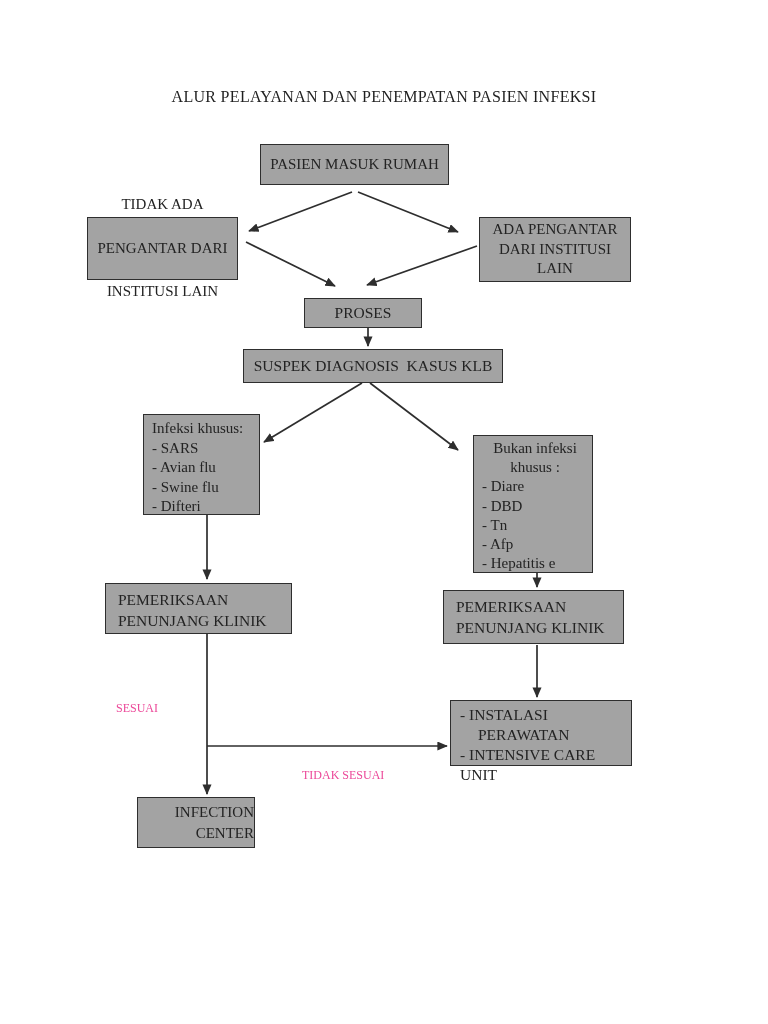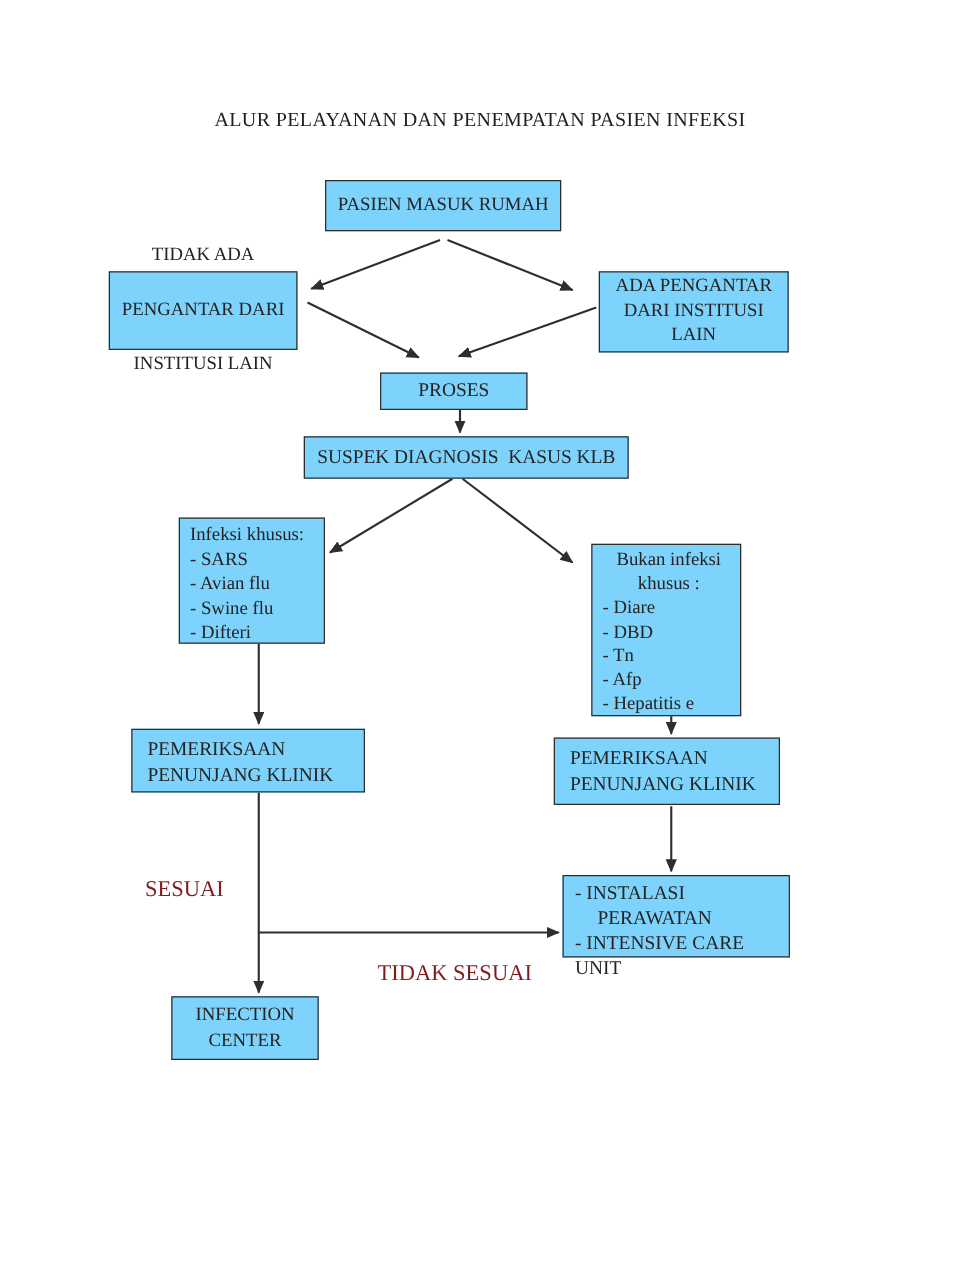--- a/index.html
+++ b/index.html
@@ -12,30 +12,30 @@
     overflow:hidden;
   }
   .title{
     position:absolute;left:0;top:88px;width:768px;
     text-align:center;font-size:16px;letter-spacing:0.3px;
     color:#1f1f1f;
   }
   .connectors{position:absolute;left:0;top:0;width:768px;height:1024px;}
   .node{
     position:absolute;box-sizing:border-box;
-    border:1.6px solid #2e2e2e;background:#7dd3fc;
+    border:1.6px solid #2e2e2e;background:#a3a3a3;
     font-size:15px;line-height:19.5px;color:#232323;
   }
   .node.centered{display:flex;flex-direction:column;justify-content:center;text-align:center;}
   .node.leftlist{padding:4px 4px 0 8px;text-align:left;}
   .single{white-space:pre;}
   .pem{padding:4.5px 0 0 12px;line-height:21.5px;font-size:15.5px;}
   .instal{padding:4px 0 0 9px;line-height:20px;font-size:15.5px;}
   .indent{padding-left:18px;}
-  .floating-label{position:absolute;font-size:18px;color:#7f1d1d;}
+  .floating-label{position:absolute;font-size:12px;color:#ec4899;}
   .hdr-center{text-align:center;}
 </style>
 </head>
 <body>
 
 <div class="page">
 
   <div class="title">ALUR PELAYANAN DAN PENEMPATAN PASIEN INFEKSI</div>
 
   <svg class="connectors" viewBox="0 0 768 1024" xmlns="http://www.w3.org/2000/svg">
@@ -111,21 +111,21 @@
     <div>PEMERIKSAAN</div>
     <div>PENUNJANG KLINIK</div>
   </div>
 
   <div class="node instal" style="left:450px;top:700px;width:182px;height:66px;">
     <div>- INSTALASI</div>
     <div class="indent">PERAWATAN</div>
     <div>- INTENSIVE CARE UNIT</div>
   </div>
 
-  <div class="node centered" style="left:137px;top:797px;width:118px;height:51px;line-height:21px;">
+  <div class="node centered" style="left:137px;top:797px;width:118px;height:51px;line-height:21px;align-items:flex-end;">
     <div>INFECTION</div>
     <div>CENTER</div>
   </div>
 
   <div class="floating-label" style="left:116px;top:701px;">SESUAI</div>
   <div class="floating-label" style="left:302px;top:768px;">TIDAK SESUAI</div>
 
 </div>
 
 </body></html>

